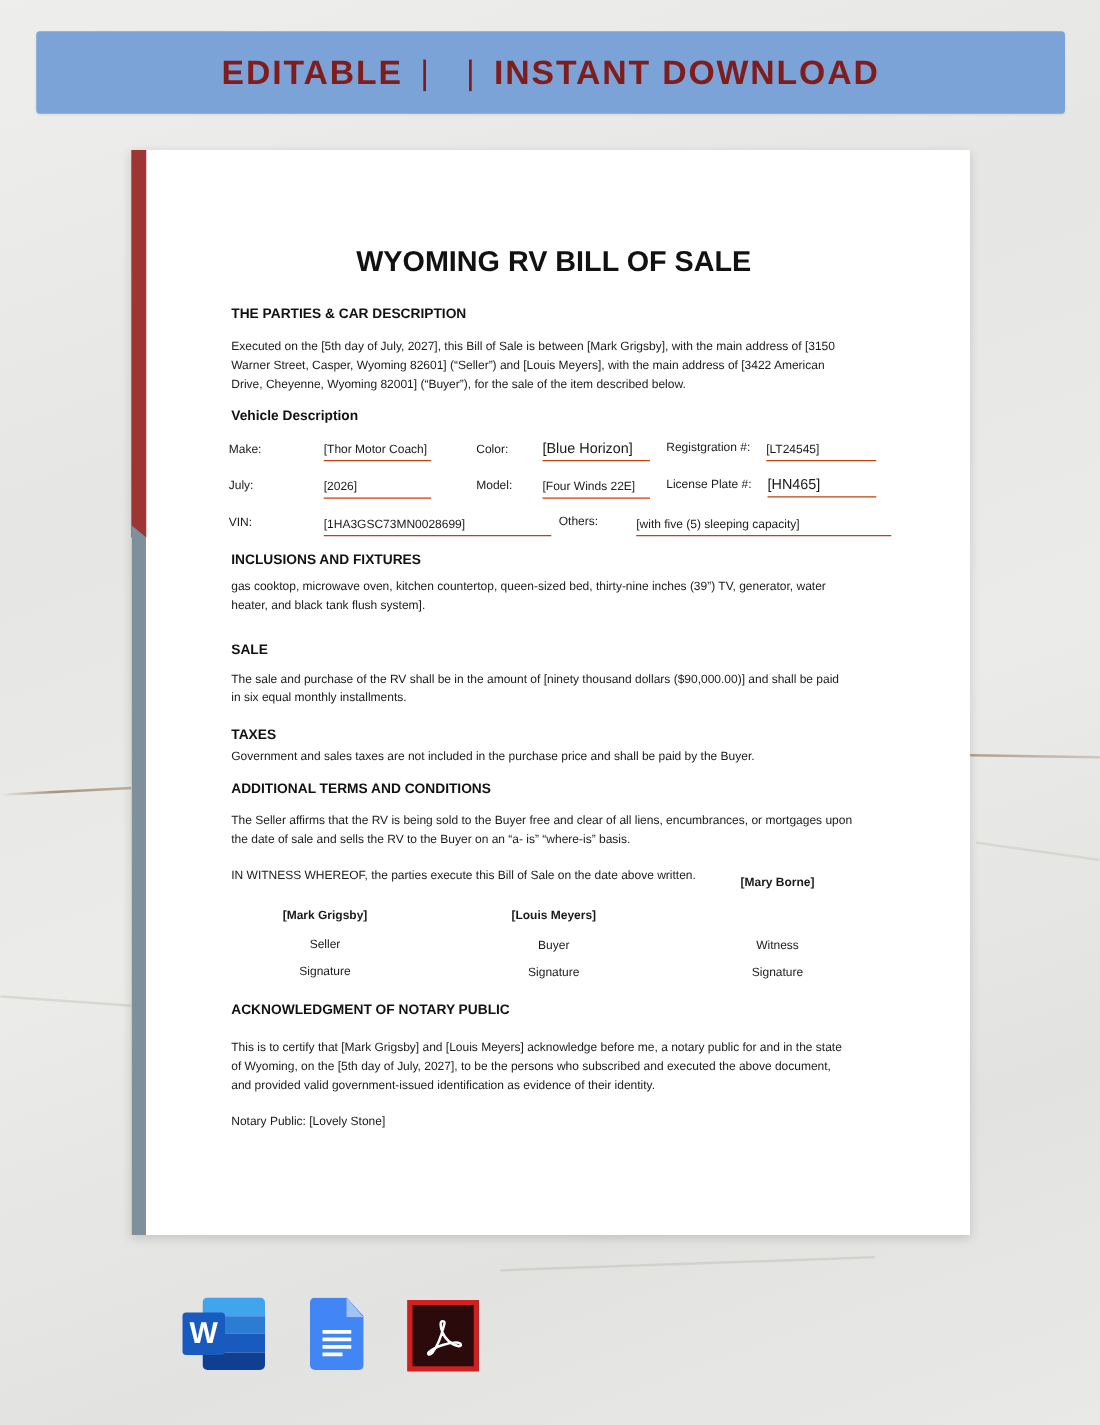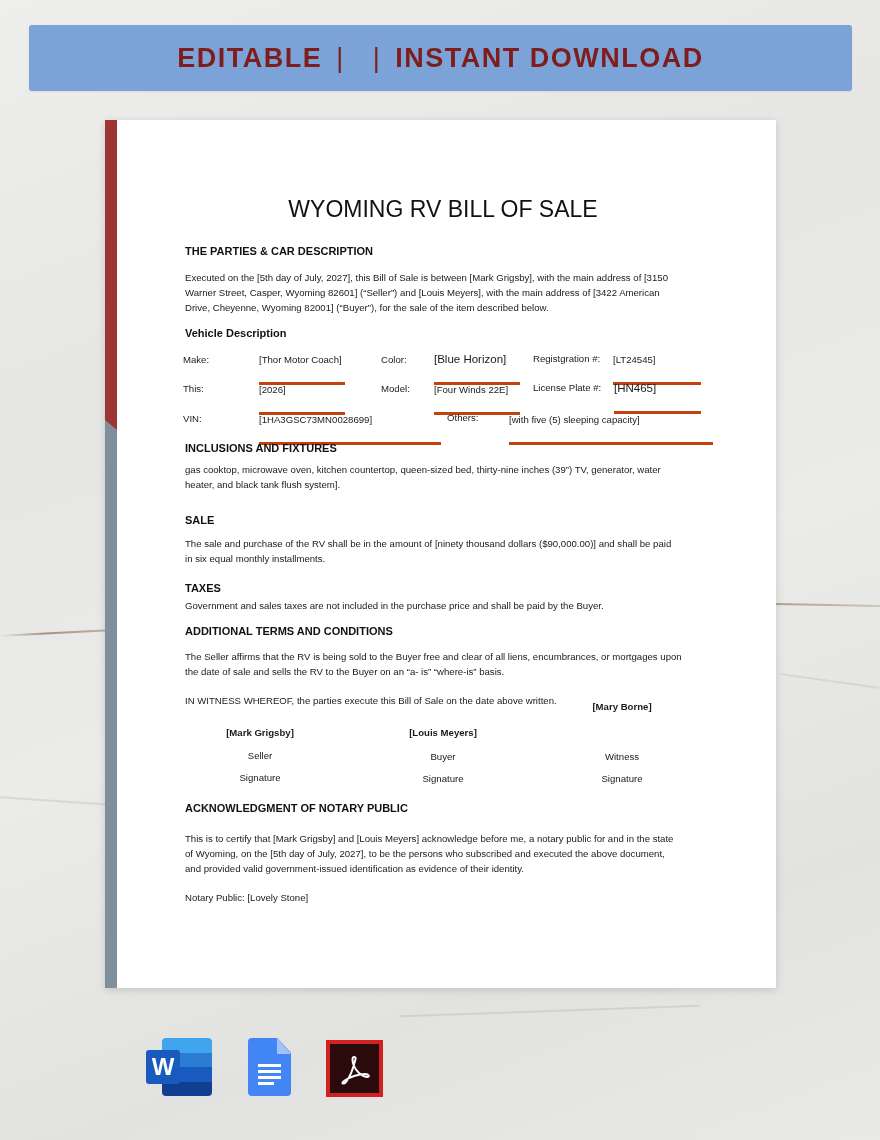--- a/index.html
+++ b/index.html
@@ -29,26 +29,26 @@
     position: absolute; left: 105px; top: 120px; width: 671px; height: 868px;
     background: #ffffff;
     box-shadow: 0 2px 8px rgba(0,0,0,0.15);
     color: #1a1a1a;
     font-family: "Liberation Sans", sans-serif;
   }
   .stripe-red { position: absolute; left: 0; top: 0; width: 12px; height: 310px; background: #9e3535; }
   .stripe-gray { position: absolute; left: 0; top: 300px; width: 12px; height: 568px; background: #7f909c; clip-path: polygon(0 0, 100% 10px, 100% 100%, 0 100%); }
 
   .content { position: absolute; left: 80px; top: 0; width: 520px; }
-  .doc-title { position: absolute; top: 76px; left: 0; width: 516px; text-align: center; font-size: 23px; font-weight: normal; color: #111; }
+  .doc-title { position: absolute; top: 76px; left: 0; width: 516px; text-align: center; font-size: 23px; font-weight: bold; color: #111; }
   .h { position: absolute; left: 0; font-size: 11px; font-weight: bold; color: #111; }
   .p { position: absolute; left: 0; width: 520px; font-size: 9.6px; line-height: 14.8px; color: #1a1a1a; }
 
   .field-label { position: absolute; font-size: 9.6px; color: #1a1a1a; }
-  .field-val { position: absolute; font-size: 9.6px; color: #1a1a1a; border-bottom: 3px solid #c2410c; padding-bottom: 17px; white-space: nowrap; overflow: hidden; }
+  .field-val { position: absolute; font-size: 9.6px; color: #1a1a1a; border-bottom: 1px solid #c2410c; padding-bottom: 3px; white-space: nowrap; overflow: hidden; }
   .field-val.big { font-size: 11.5px; }
 
   .sig { position: absolute; width: 160px; text-align: center; font-size: 9.6px; color: #1a1a1a; }
   .sig.name { font-weight: bold; }
 
   .icons { position: absolute; top: 1038px; left: 146px; }
   .icon-word { position: absolute; left: 0; top: 0; width: 66px; height: 58px; }
   .word-body { position: absolute; left: 16px; top: 0; width: 50px; height: 58px; border-radius: 4px; overflow: hidden; }
   .word-body div { height: 14.5px; }
   .word-w { position: absolute; left: 0; top: 12px; width: 34px; height: 34px; background: #185abd; border-radius: 3px; color: #fff; font-weight: bold; font-size: 24px; text-align: center; line-height: 34px; }
@@ -91,21 +91,21 @@
 
     <div class="h" style="top:207px;">Vehicle Description</div>
 
     <div class="field-label" style="left:-2px; top:234px;">Make:</div>
     <div class="field-val" style="left:74px; top:234px; width:86px;">[Thor Motor Coach]</div>
     <div class="field-label" style="left:196px; top:234px;">Color:</div>
     <div class="field-val big" style="left:249px; top:233px; width:86px;">[Blue Horizon]</div>
     <div class="field-label" style="left:348px; top:233px;">Registgration #:</div>
     <div class="field-val" style="left:428px; top:234px; width:88px;">[LT24545]</div>
 
-    <div class="field-label" style="left:-2px; top:263px;">This:</div>
+    <div class="field-label" style="left:-2px; top:263px;">July:</div>
     <div class="field-val" style="left:74px; top:264px; width:86px;">[2026]</div>
     <div class="field-label" style="left:196px; top:263px;">Model:</div>
     <div class="field-val" style="left:249px; top:264px; width:86px;">[Four Winds 22E]</div>
     <div class="field-label" style="left:348px; top:262px;">License Plate #:</div>
     <div class="field-val big" style="left:429px; top:262px; width:87px;">[HN465]</div>
 
     <div class="field-label" style="left:-2px; top:293px;">VIN:</div>
     <div class="field-val" style="left:74px; top:294px; width:182px;">[1HA3GSC73MN0028699]</div>
     <div class="field-label" style="left:262px; top:292px;">Others:</div>
     <div class="field-val" style="left:324px; top:294px; width:204px;">[with five (5) sleeping capacity]</div>

